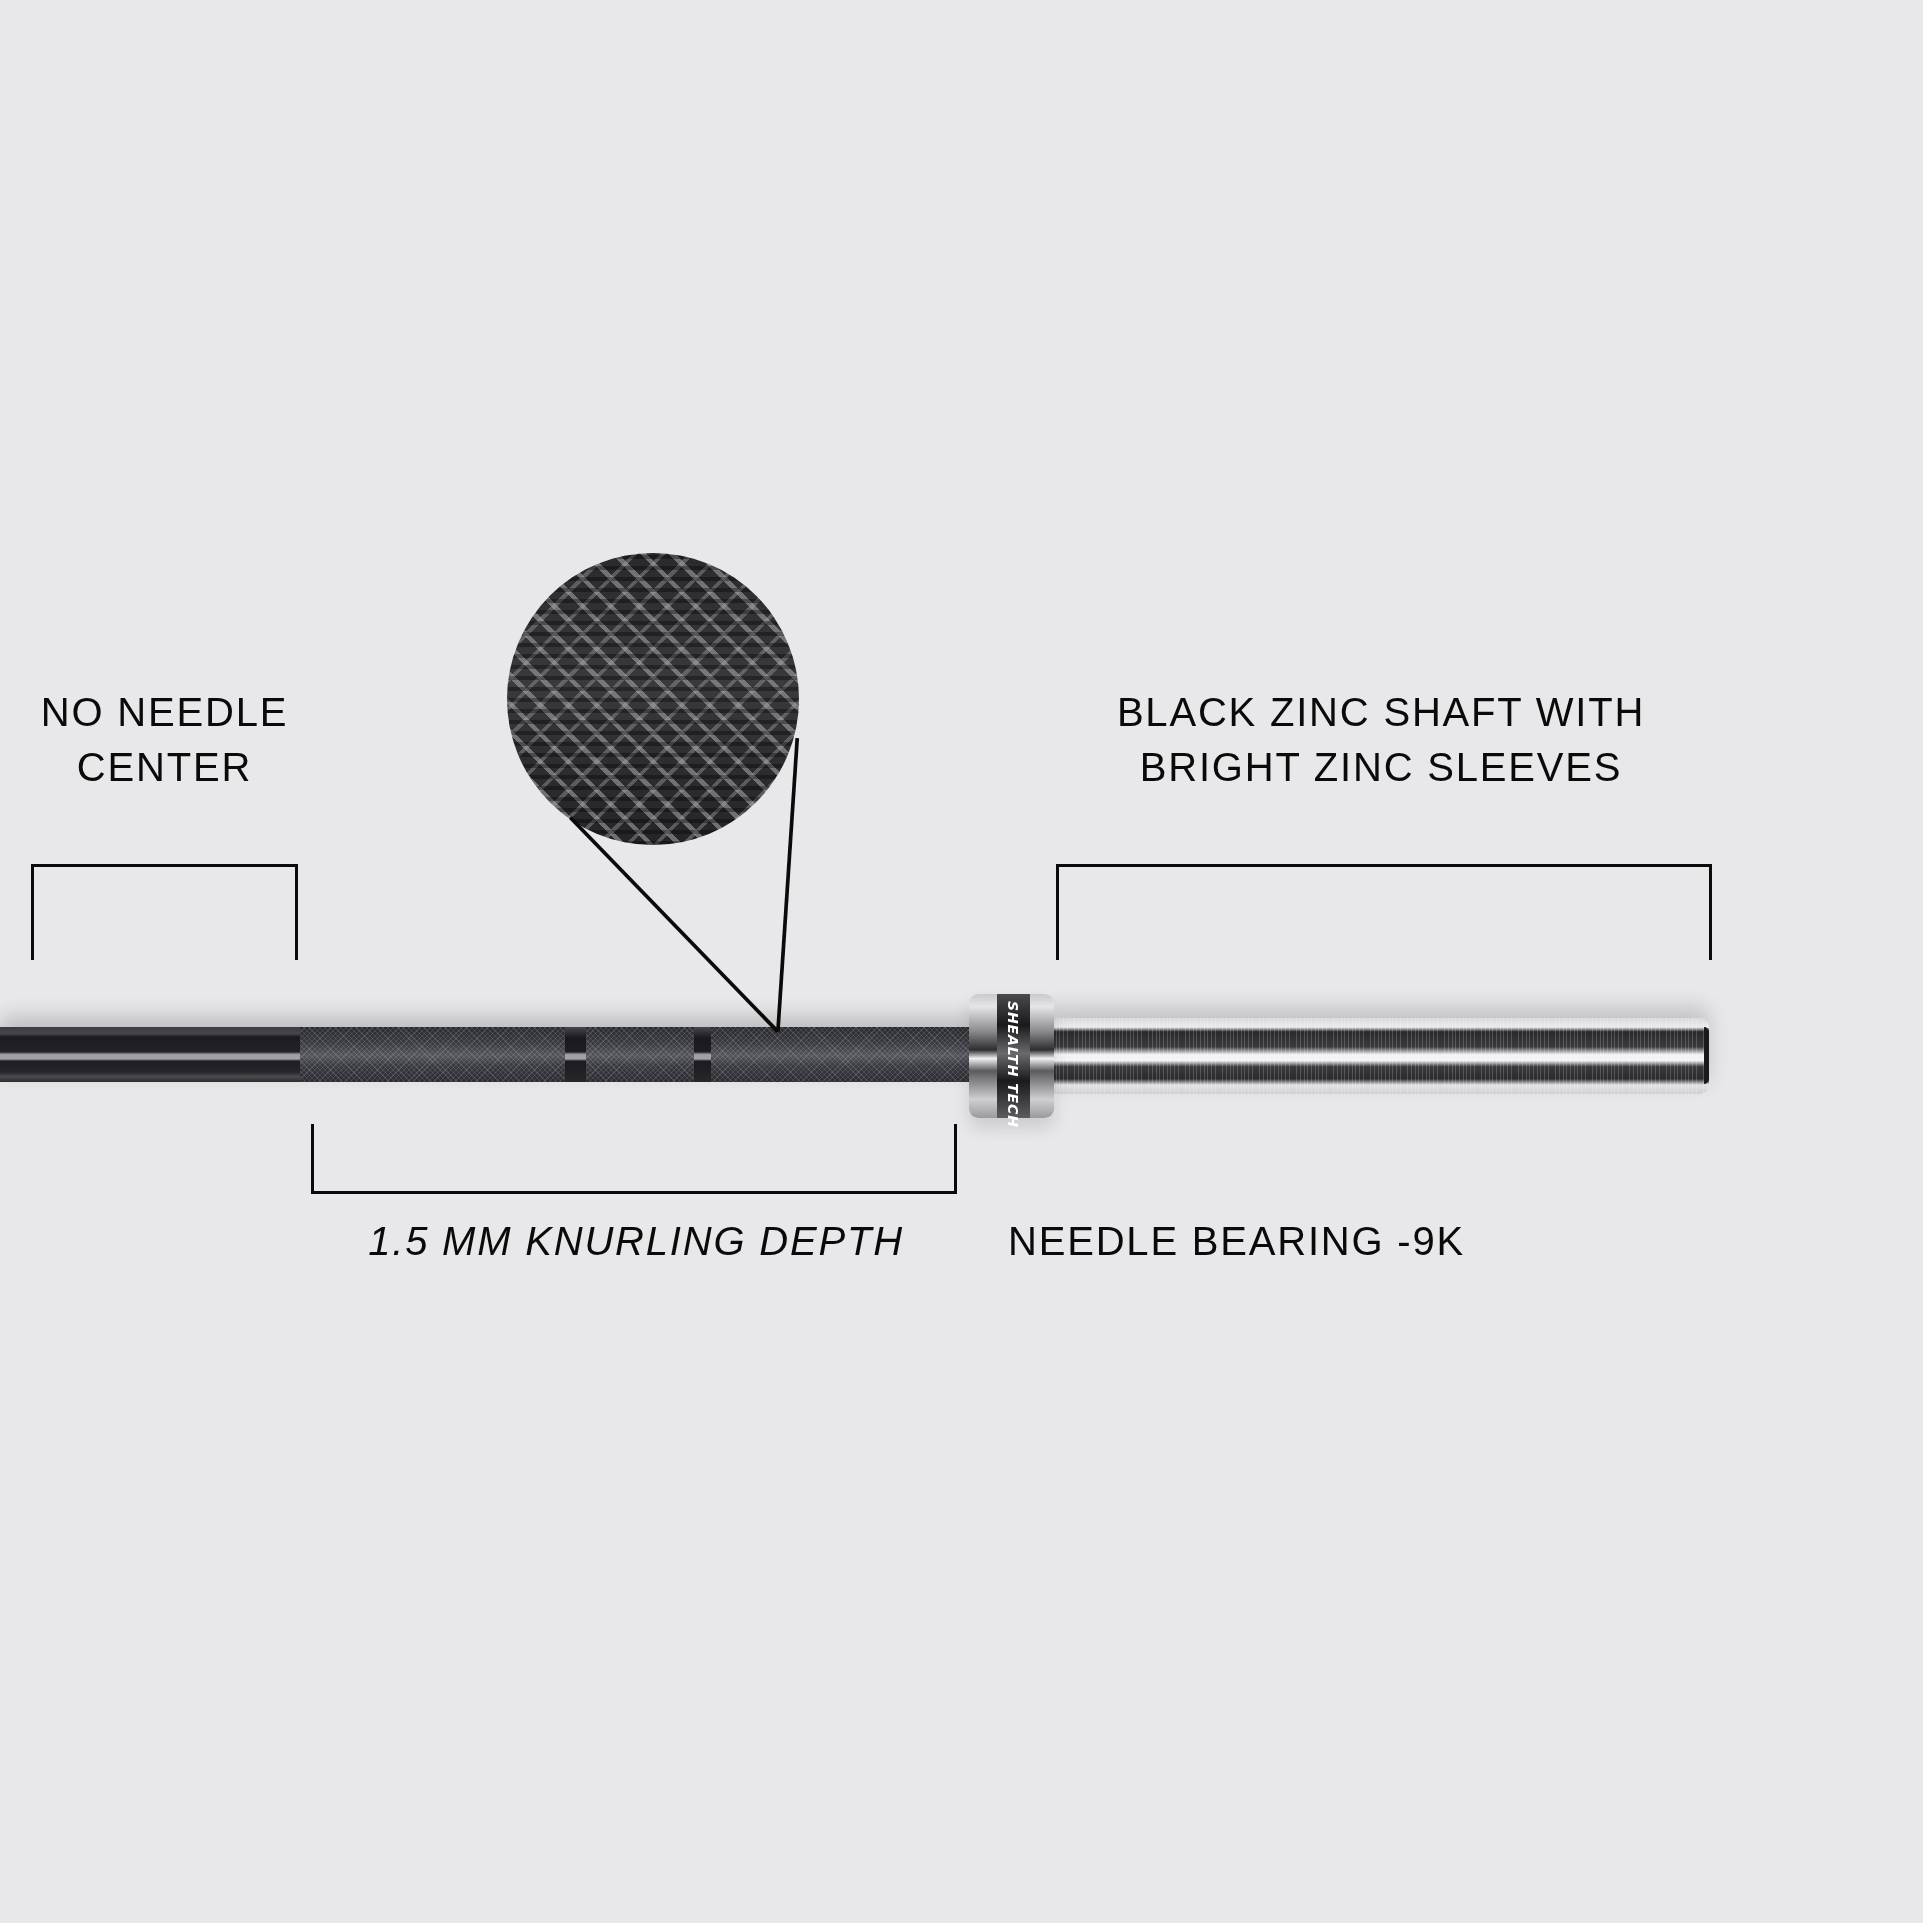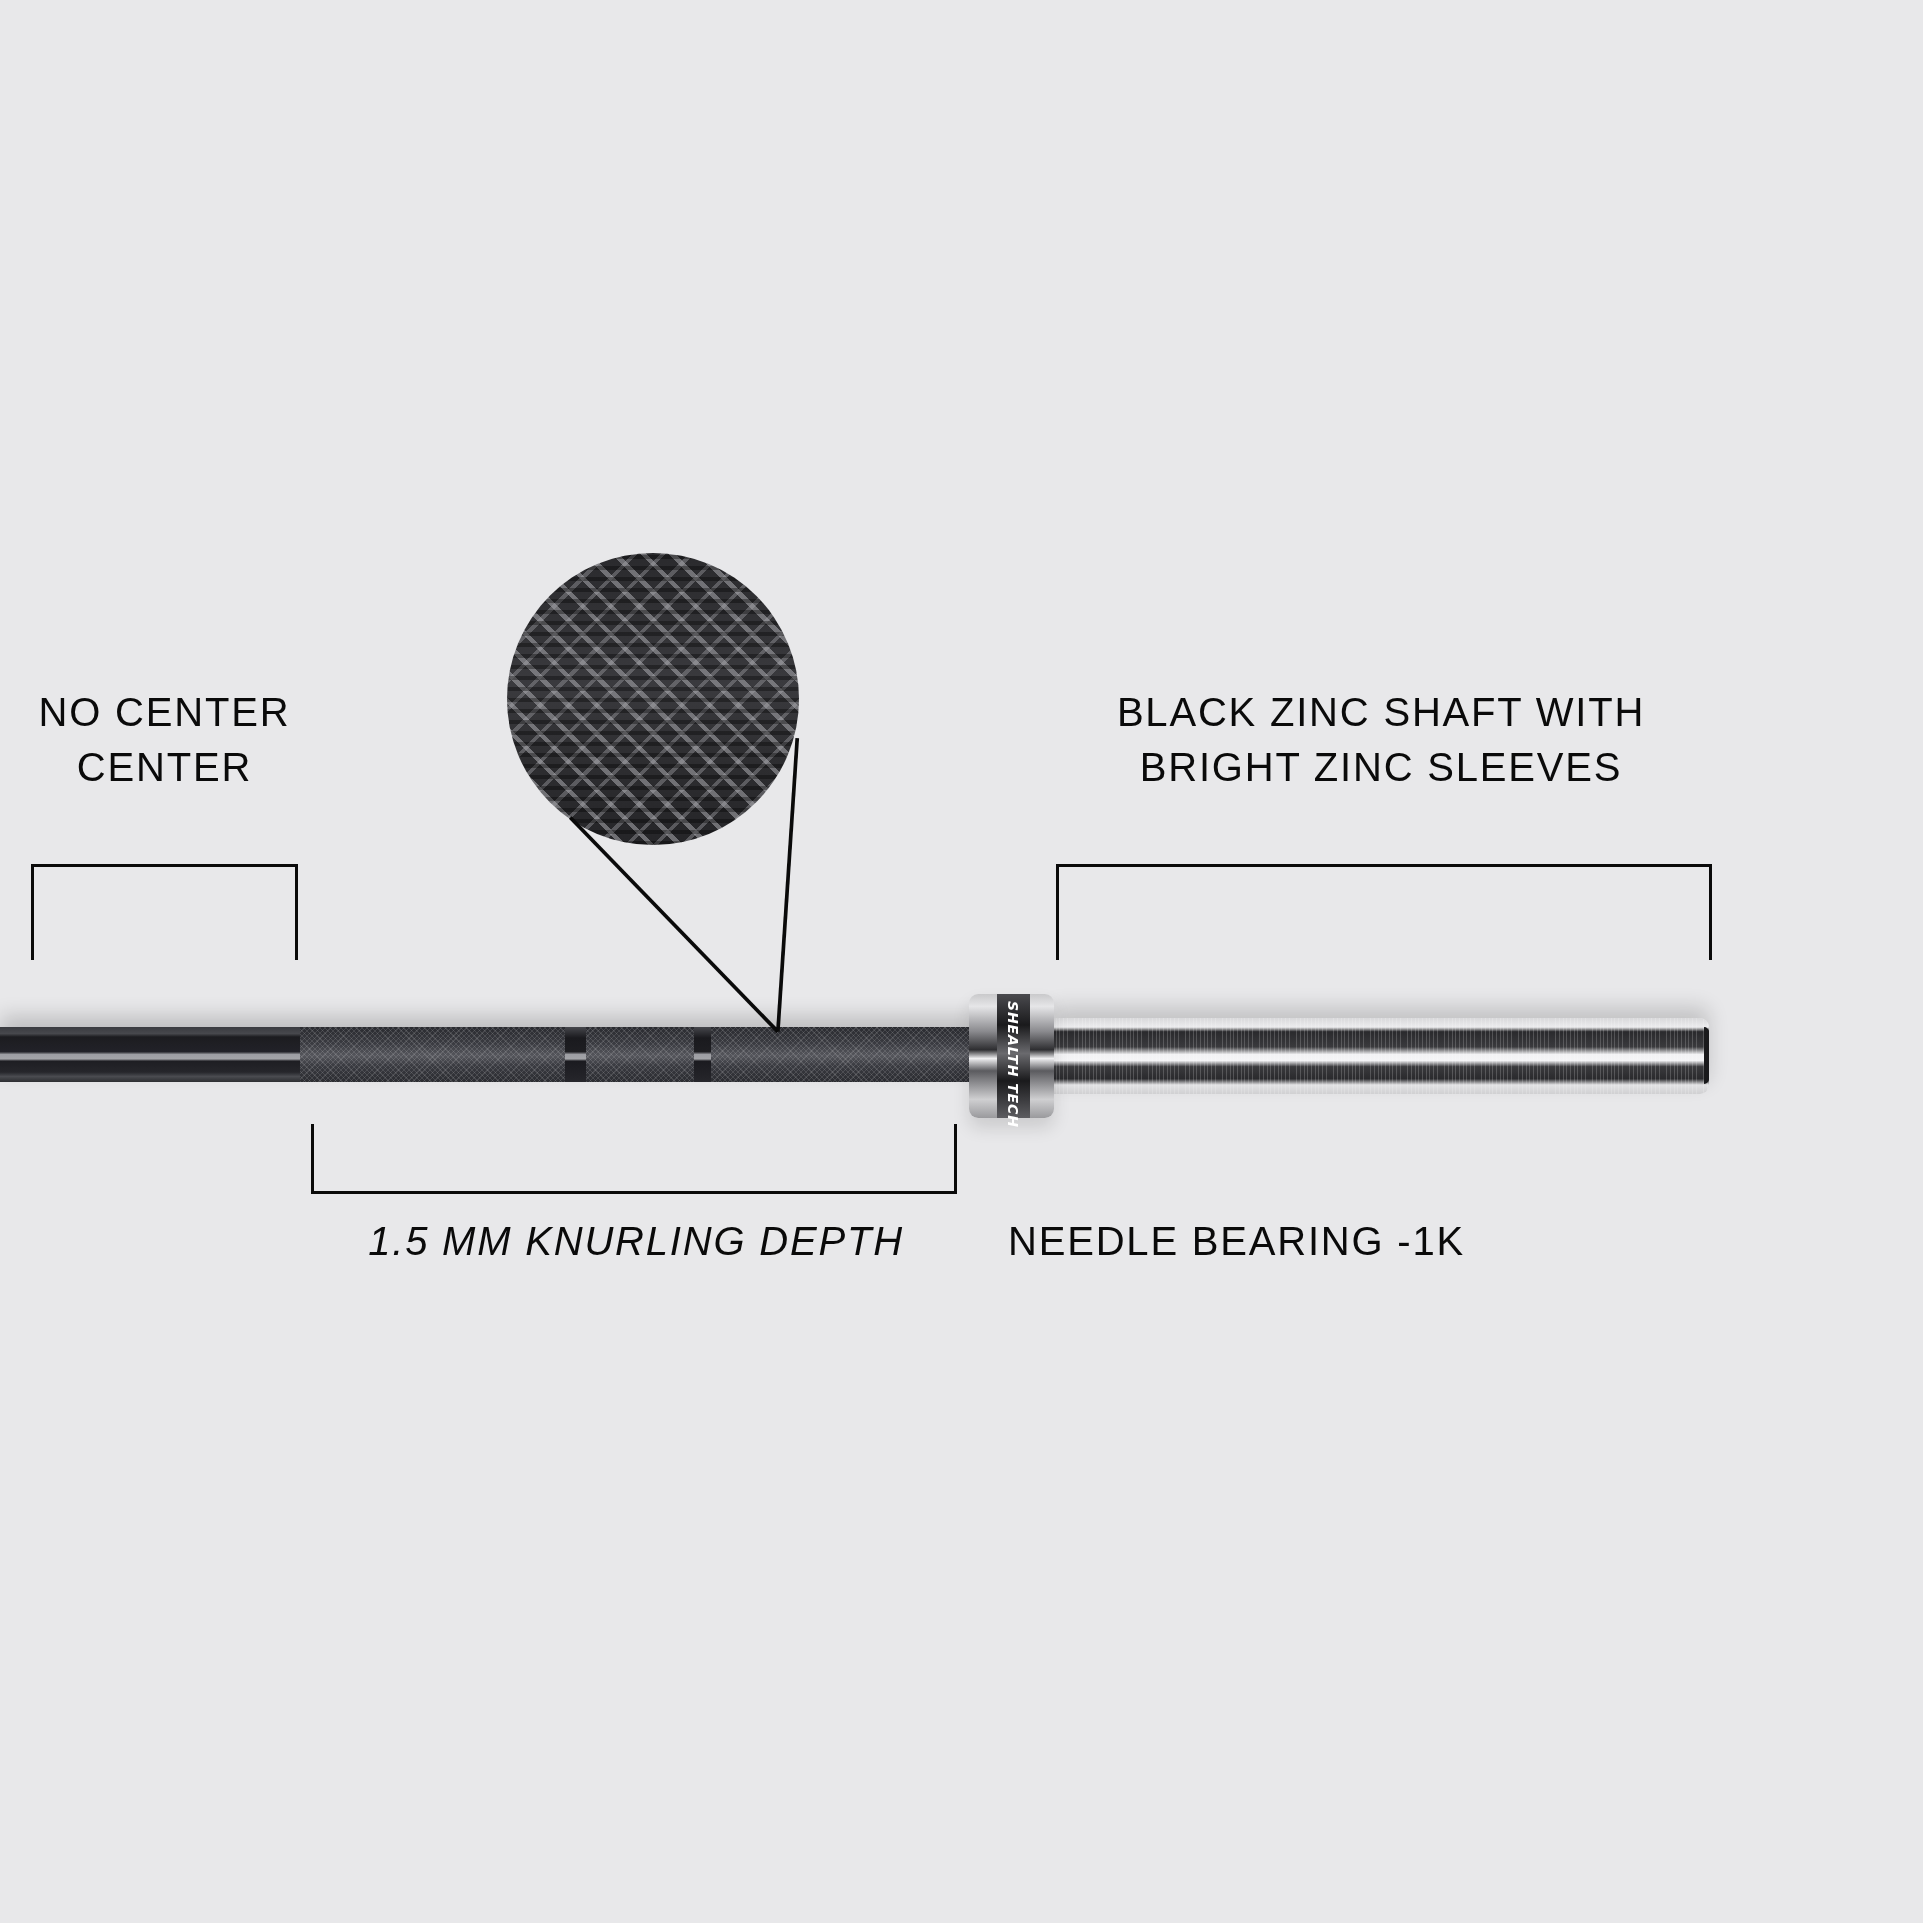--- a/index.html
+++ b/index.html
@@ -116,32 +116,32 @@
       repeating-linear-gradient(-45deg, rgba(140,140,145,0.5) 0 3.7px, transparent 3.7px 20px),
       linear-gradient(to bottom, #2a2a2d 0%, #3a3a3e 45%, #2e2e31 70%, #252528 100%);
   }
 
   svg.callout { position: absolute; left: 0; top: 0; pointer-events: none; }
 </style>
 </head>
 <body>
 
 <div class="label" style="left: 37px; top: 685px; width: 255px;">
-  <div>NO CENTER</div>
+  <div>NO NEEDLE</div>
   <div>CENTER</div>
 </div>
 
 <div class="label" style="left: 1058px; top: 685px; width: 646px;">
   <div>BLACK ZINC SHAFT WITH</div>
   <div>BRIGHT ZINC SLEEVES</div>
 </div>
 
 <div class="label" style="left: 313px; top: 1214px; width: 646px; font-style: italic;">1.5 MM KNURLING DEPTH</div>
 
-<div class="label" style="left: 1006px; top: 1214px; width: 461px;">NEEDLE BEARING -1K</div>
+<div class="label" style="left: 1006px; top: 1214px; width: 461px;">NEEDLE BEARING -9K</div>
 
 <div class="bracket top" style="left: 31px; top: 864px; width: 267px; height: 96px;"></div>
 <div class="bracket top" style="left: 1056px; top: 864px; width: 656px; height: 96px;"></div>
 <div class="bracket bottom" style="left: 311px; top: 1124px; width: 646px; height: 70px;"></div>
 
 <div class="shaft">
   <div class="knurl" style="left: 300px; width: 265px;"></div>
   <div class="ring" style="left: 565px; width: 21px;"></div>
   <div class="knurl" style="left: 586px; width: 108px;"></div>
   <div class="ring" style="left: 694px; width: 16.6px;"></div>

